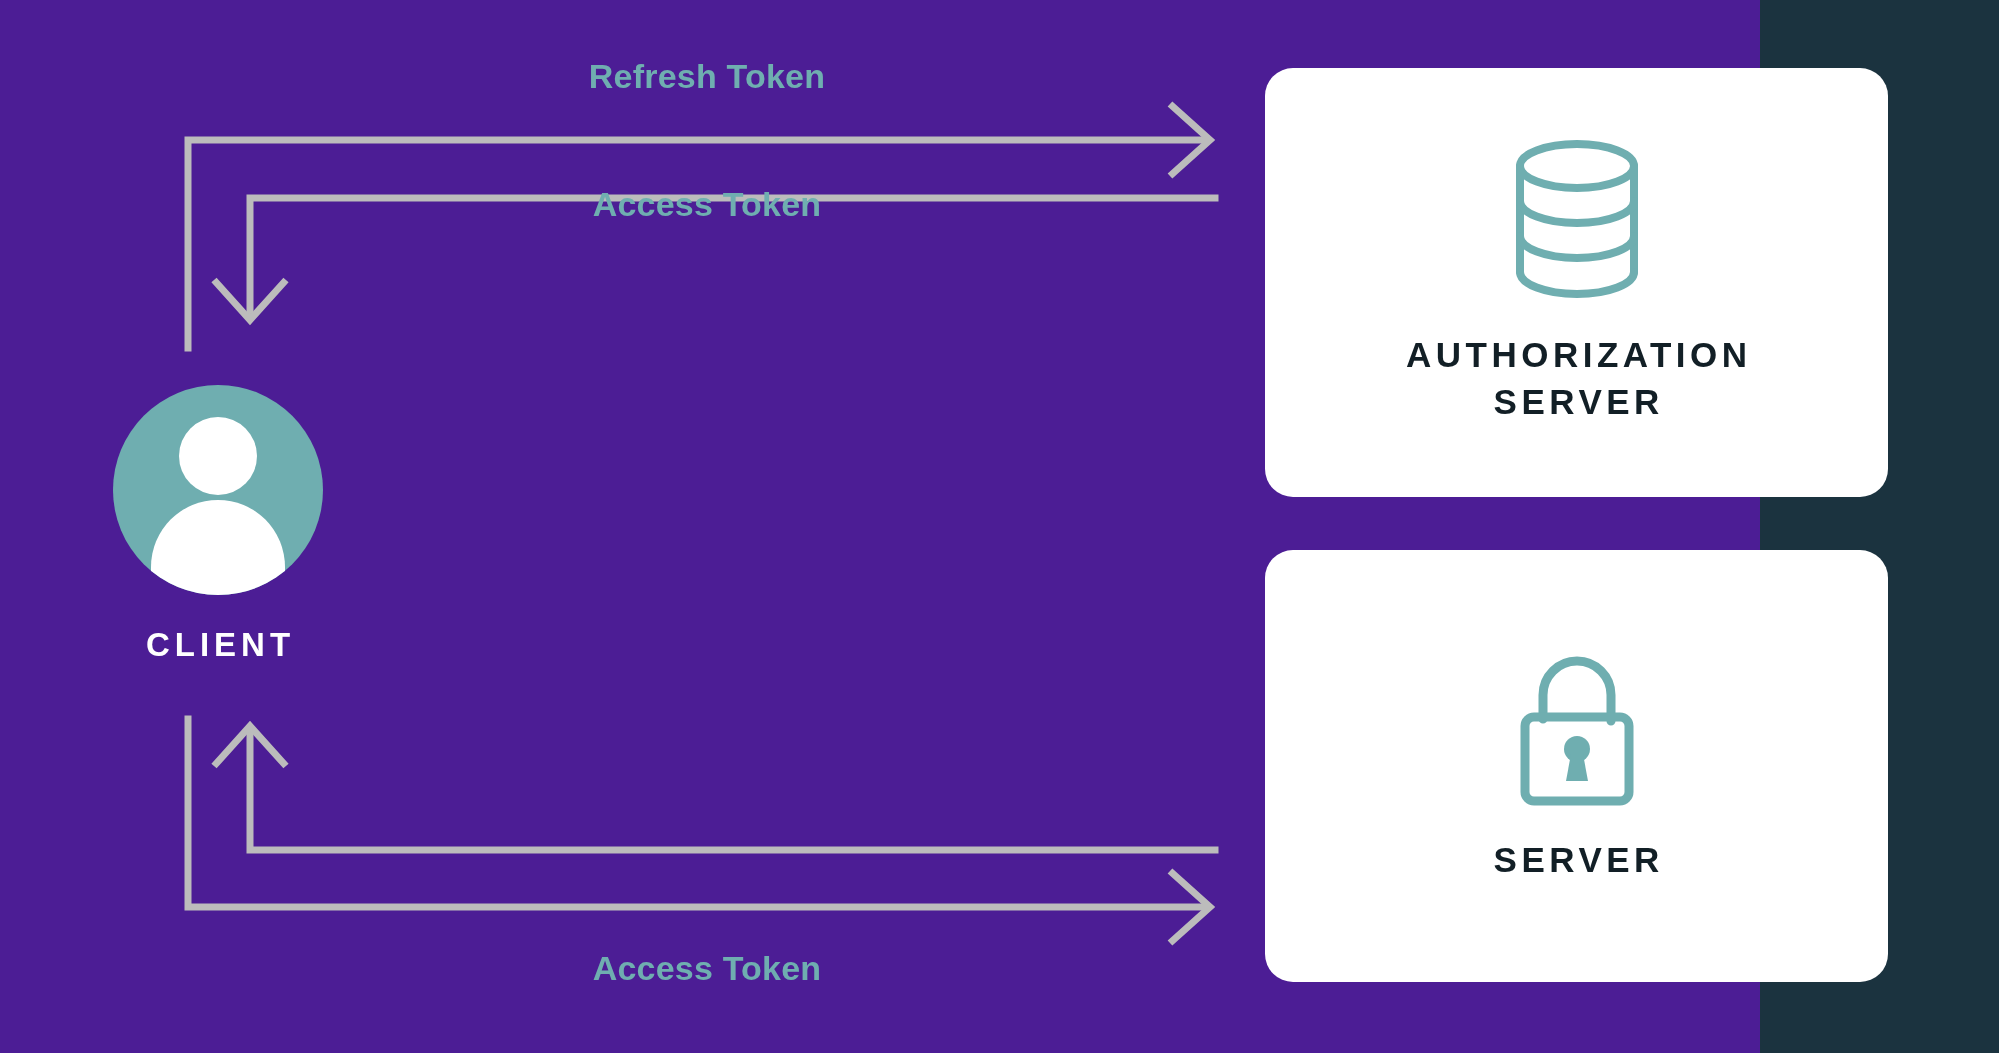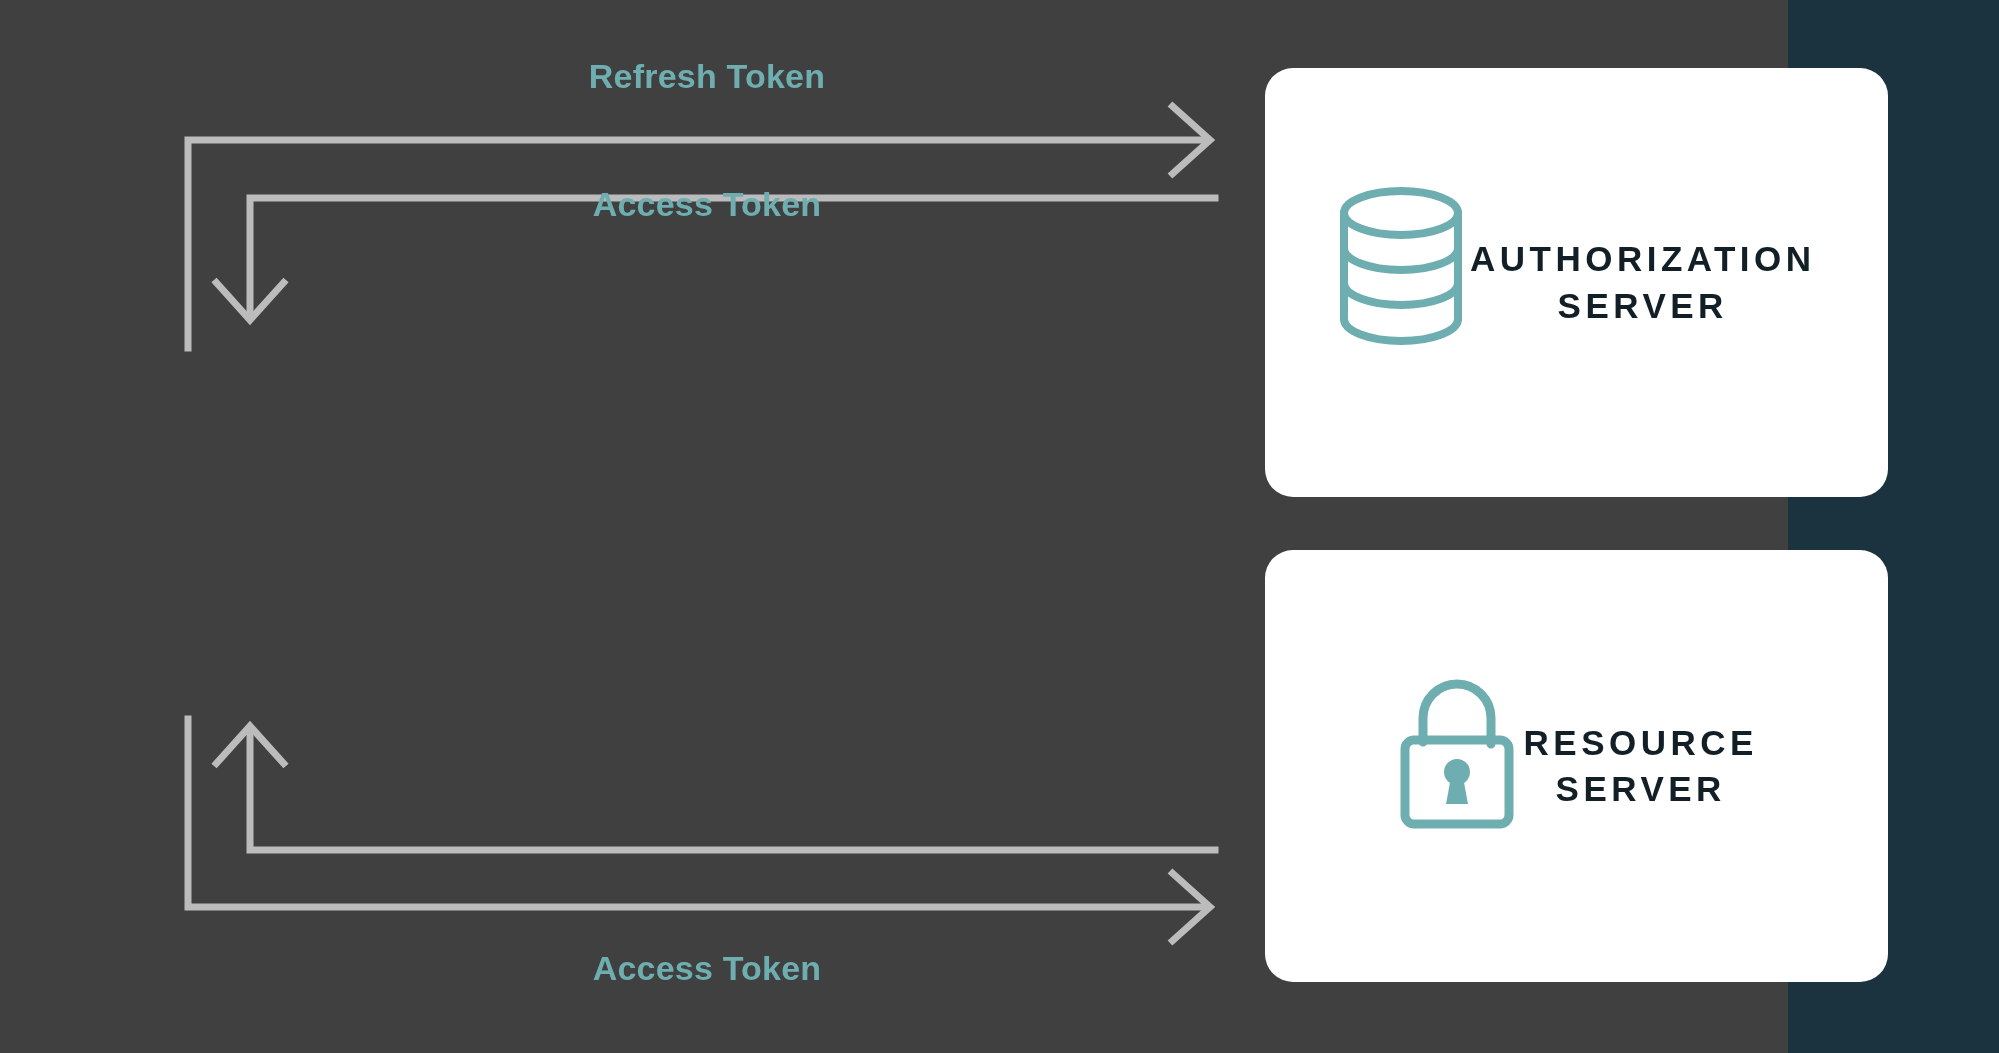--- a/index.html
+++ b/index.html
@@ -11,22 +11,21 @@
   body {
     width: 1999px;
     height: 1053px;
     overflow: hidden;
     font-family: "Liberation Sans", sans-serif;
   }
   #diagram {
     position: relative;
     width: 1760px;
     height: 1053px;
-    background: #404040;
-    padding-left: 28px;
+    background: #4c1d95;
   }
 
   
   .flow-layer {
     position: absolute;
     left: 0;
     top: 0;
     width: 1999px;
     height: 1053px;
   }
@@ -95,20 +94,21 @@
   }
 
   
   .server-card {
     position: absolute;
     left: 1265px;
     width: 623px;
     background: #ffffff;
     border-radius: 28px;
     display: flex;
+    flex-direction: column;
     align-items: center;
     justify-content: center;
   }
   #card-authorization-server { top: 68px; height: 429px; }
   #card-resource-server { top: 550px; height: 432px; }
 
   .card-icon {
     display: block;
     margin-bottom: 34px;
   }
@@ -153,20 +153,27 @@
     </g>
   </svg>
 
   <div class="flow-label" id="label-refresh-token">Refresh Token</div>
 
   <div class="flow-label" id="label-access-token-top">Access Token</div>
 
 
   <div class="flow-label" id="label-access-token-bottom">Access Token</div>
 
+  <div class="client-node">
+    <div class="avatar">
+      <div class="avatar-head"></div>
+      <div class="avatar-body"></div>
+    </div>
+    <div class="client-label">CLIENT</div>
+  </div>
 
   <div class="server-card" id="card-authorization-server">
 
     <svg class="card-icon" width="128" height="158" viewBox="0 0 128 158" aria-hidden="true">
       <g fill="none" stroke="#6faeb0" stroke-width="8" stroke-linecap="round" stroke-linejoin="round">
         <ellipse cx="64" cy="26" rx="57" ry="22"></ellipse>
         <path d="M 7 26 L 7 132"></path>
         <path d="M 121 26 L 121 132"></path>
         <path d="M 7 132 A 57 22 0 0 0 121 132"></path>
         <path d="M 7 61 A 57 22 0 0 0 121 61"></path>
@@ -186,18 +193,17 @@
 
       <path d="M 28 70 L 28 46 A 34 34 0 0 1 96 46 L 96 72" fill="none" stroke="#6faeb0" stroke-width="9" stroke-linecap="round" stroke-linejoin="round"></path>
 
       <rect x="10" y="68" width="104" height="84" rx="9" ry="9" fill="none" stroke="#6faeb0" stroke-width="9"></rect>
 
       <circle cx="62" cy="100" r="13" fill="#6faeb0"></circle>
       <path d="M 56 105 L 51 132 L 73 132 L 68 105 Z" fill="#6faeb0"></path>
     </svg>
 
     <div class="card-title">
-      <div>RESOURCE</div>
       <div>SERVER</div>
     </div>
   </div>
 
 </div>
 
 </body></html>

